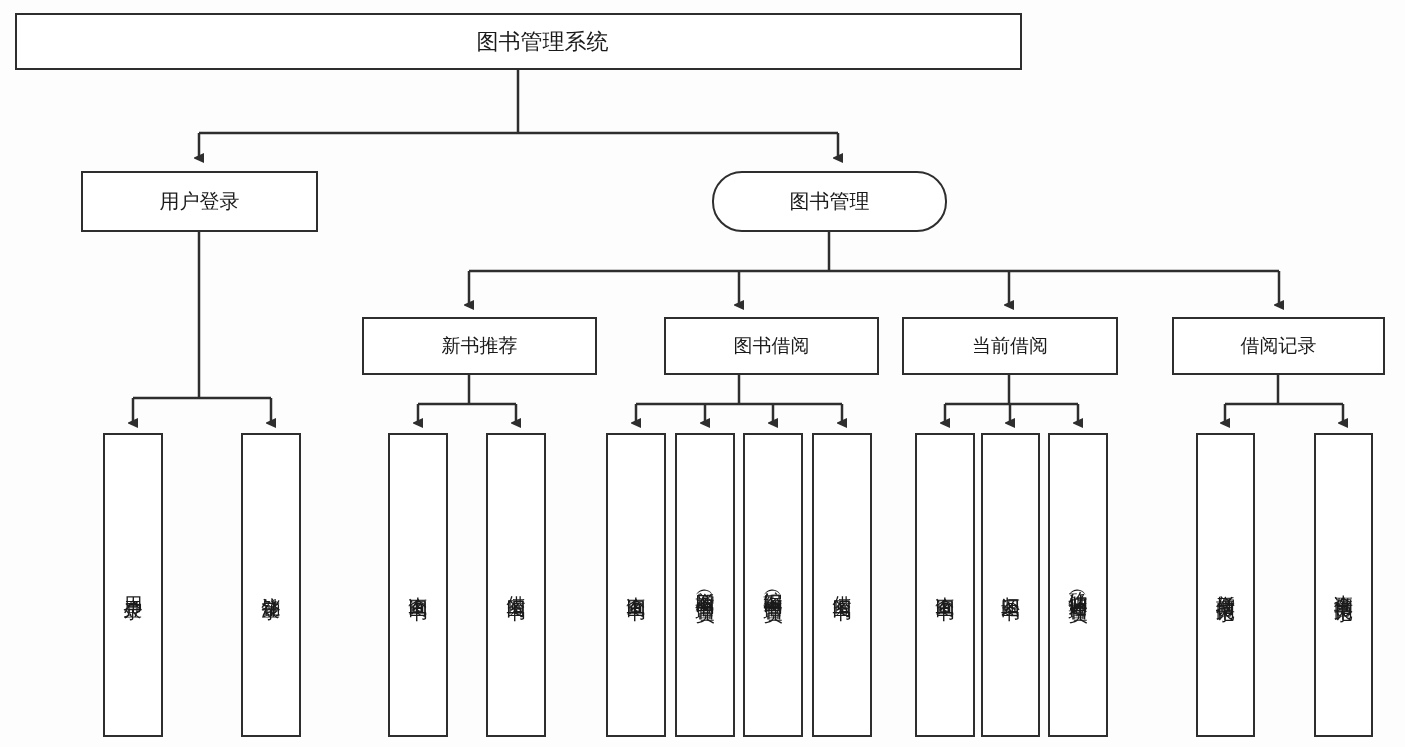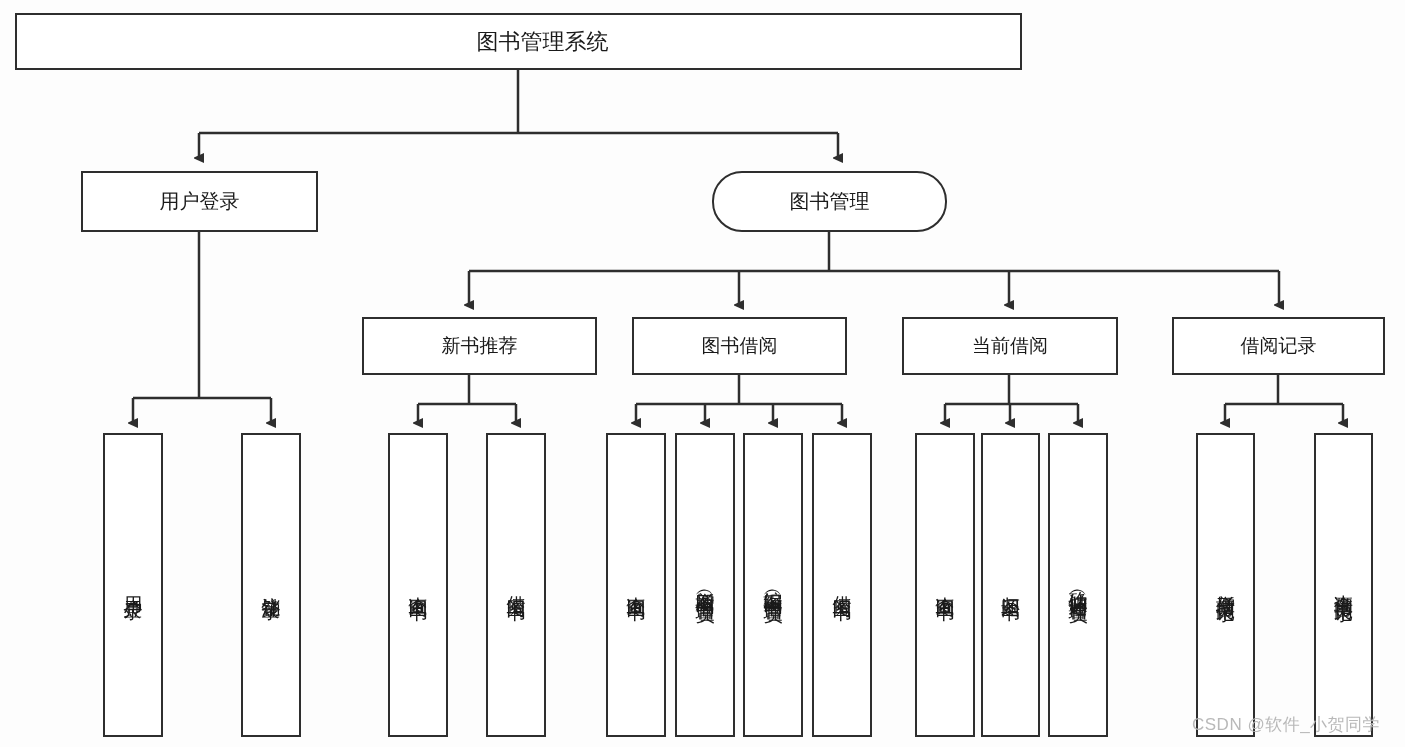--- a/index.html
+++ b/index.html
@@ -128,21 +128,21 @@
   <div class="node level2" style="left:81px; top:171px; width:237px; height:61px;">
     <span>用户登录</span>
   </div>
   <div class="node level2" style="left:712px; top:171px; width:235px; height:61px;border-radius:30px;">
     <span>图书管理</span>
   </div>
 
   <div class="node level3" style="left:362px; top:317px; width:235px; height:58px;">
     <span>新书推荐</span>
   </div>
-  <div class="node level3" style="left:632px; top:317px; width:215px; height:58px;text-align:right;">
+  <div class="node level3" style="left:664px; top:317px; width:215px; height:58px;text-align:right;">
     <span>图书借阅</span>
   </div>
   <div class="node level3" style="left:1172px; top:317px; width:213px; height:58px;">
     <span>借阅记录</span>
   </div>
   <div class="node level3" style="left:902px; top:317px; width:216px; height:58px;">
     <span>当前借阅</span>
   </div>
 
   <div class="node leaf" style="left:103px; top:433px; width:60px; height:304px;">
@@ -182,15 +182,14 @@
     <span class="vlabel">确认归还（管理员）</span>
   </div>
 
   <div class="node leaf" style="left:1196px; top:433px; width:59px; height:304px;">
     <span class="vlabel">新增借阅记录</span>
   </div>
   <div class="node leaf" style="left:1314px; top:433px; width:59px; height:304px;">
     <span class="vlabel">查询借阅记录</span>
   </div>
 
-  <div class="watermark" style="left:1192px; top:713px;">CSDN @软件_小贺同学</div>
 
 </div>
 
 </body></html>

